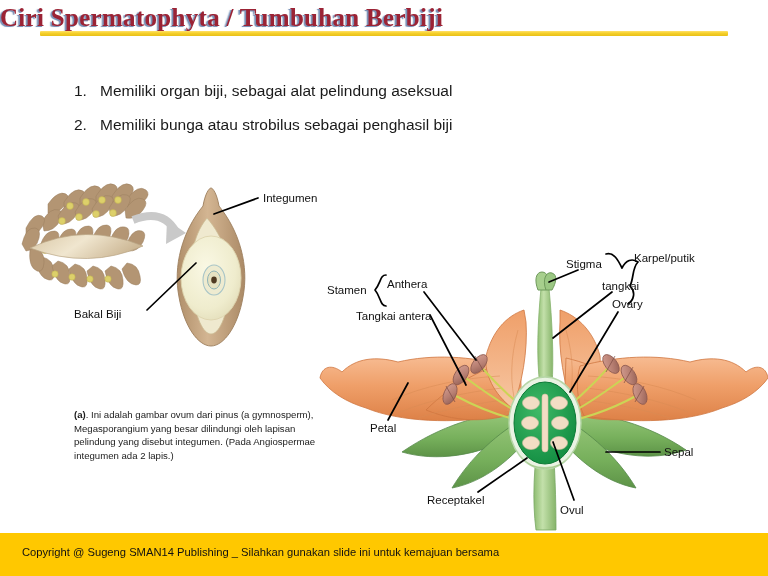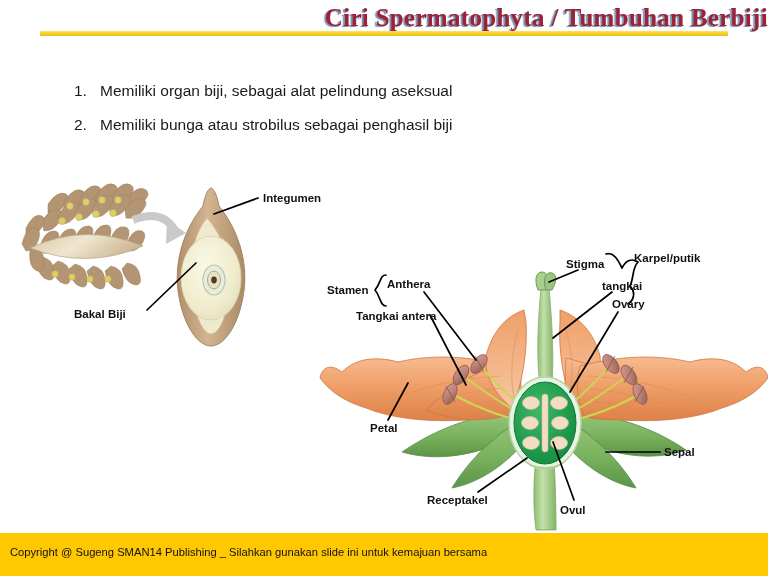--- a/index.html
+++ b/index.html
@@ -8,21 +8,21 @@
     width:768px;height:576px;overflow:hidden;
     background:#ffffff;
     font-family:"Liberation Sans", sans-serif;
     position:relative;
   }
   #slide{position:absolute;inset:0;background:#fff;}
 
   
   .title-wrap{
     position:absolute;left:0;top:4px;width:768px;height:30px;
-    text-align:right;
+    text-align:left;
   }
   .title{
     display:inline-block;
     font-family:"Liberation Serif", serif;
     font-size:25px;font-weight:bold;
     color:#9b2335;
     letter-spacing:.3px;
     text-shadow:-1.6px 0.6px 0 #7c93b8, -2.4px 1.2px 1px rgba(110,140,180,.45);
     white-space:nowrap;
   }
@@ -35,21 +35,21 @@
   
   .points{position:absolute;left:74px;top:82px;width:620px;}
   .point{
     display:flex;align-items:flex-start;
     font-size:15.5px;color:#1a1a1a;margin-bottom:15px;line-height:1.2;
   }
   .point .num{width:26px;flex:0 0 26px;}
   .point .txt{flex:1;}
 
   
-  .figure{position:absolute;left:0;top:170px;width:768px;height:360px;font-weight:bold;}
+  .figure{position:absolute;left:0;top:170px;width:768px;height:360px;}
   svg.art{display:block;width:768px;height:360px;overflow:visible;}
 
   .lbl{
     font-family:"Liberation Sans", sans-serif;
     font-size:11.5px;fill:#111;
   }
   .leader{stroke:#000;stroke-width:1.7;fill:none;stroke-linecap:round;}
   .brace{stroke:#000;stroke-width:1.7;fill:none;stroke-linecap:round;stroke-linejoin:round;}
 
   
@@ -58,21 +58,21 @@
     font-size:9.6px;line-height:1.42;color:#1b1b1b;
   }
   .caption b{font-weight:bold;}
 
   
   .footer{
     position:absolute;left:0;top:533px;width:768px;height:43px;
     background:#ffc800;
   }
   .footer-txt{
-    position:absolute;left:10px;top:13px;
+    position:absolute;left:22px;top:13px;
     font-size:11.2px;color:#111;white-space:nowrap;
   }
 </style>
 </head>
 <body>
 
 <div id="slide">
 
   <div class="title-wrap">
     <span class="title">Ciri Spermatophyta / Tumbuhan Berbiji</span>
@@ -363,18 +363,21 @@
     <text class="lbl" x="664" y="286">Sepal</text>
 
     <line class="leader" x1="527" y1="288" x2="478" y2="322"></line>
     <text class="lbl" x="427" y="334">Receptakel</text>
 
     <line class="leader" x1="553" y1="272" x2="574" y2="330"></line>
     <text class="lbl" x="560" y="344">Ovul</text>
   </svg>
   </div>
 
+  <div class="caption">
+    <b>(a)</b><span>. Ini adalah gambar ovum dari pinus (a gymnosperm), Megasporangium yang besar dilindungi oleh lapisan pelindung yang disebut integumen. (Pada Angiospermae integumen ada 2 lapis.)</span>
+  </div>
 
   <div class="footer">
     <div class="footer-txt">Copyright @ Sugeng SMAN14 Publishing _ Silahkan gunakan slide ini untuk kemajuan bersama</div>
   </div>
 
 </div>
 
 </body></html>

